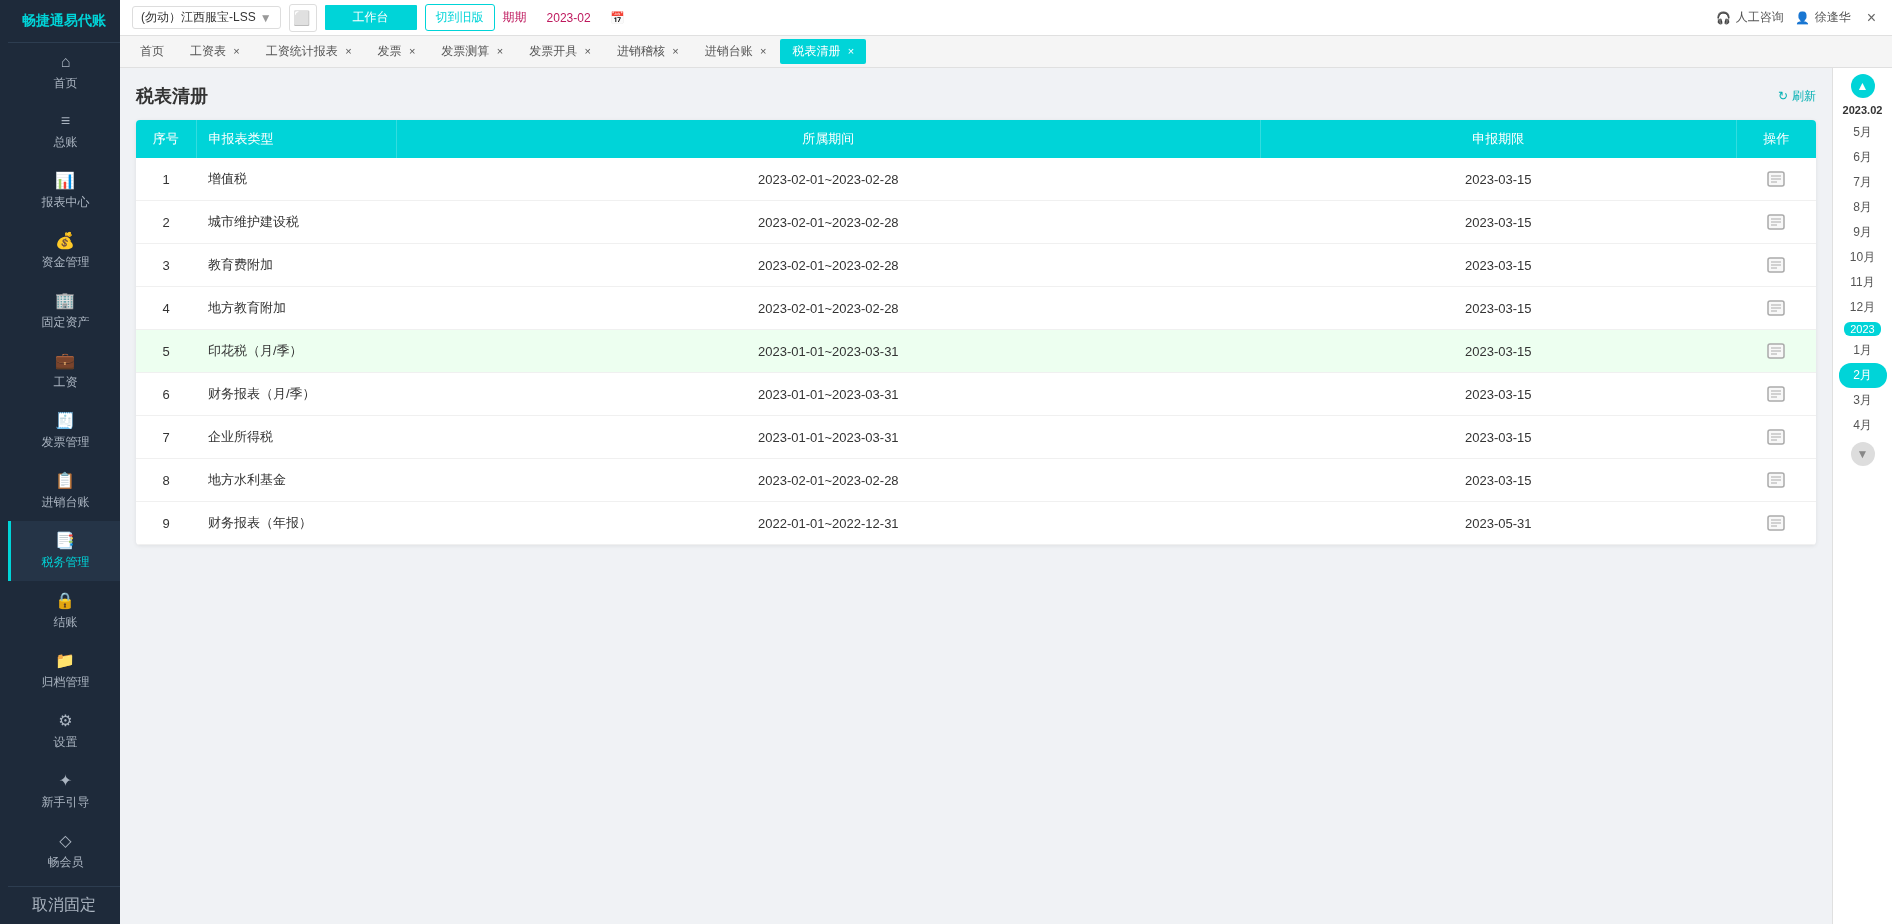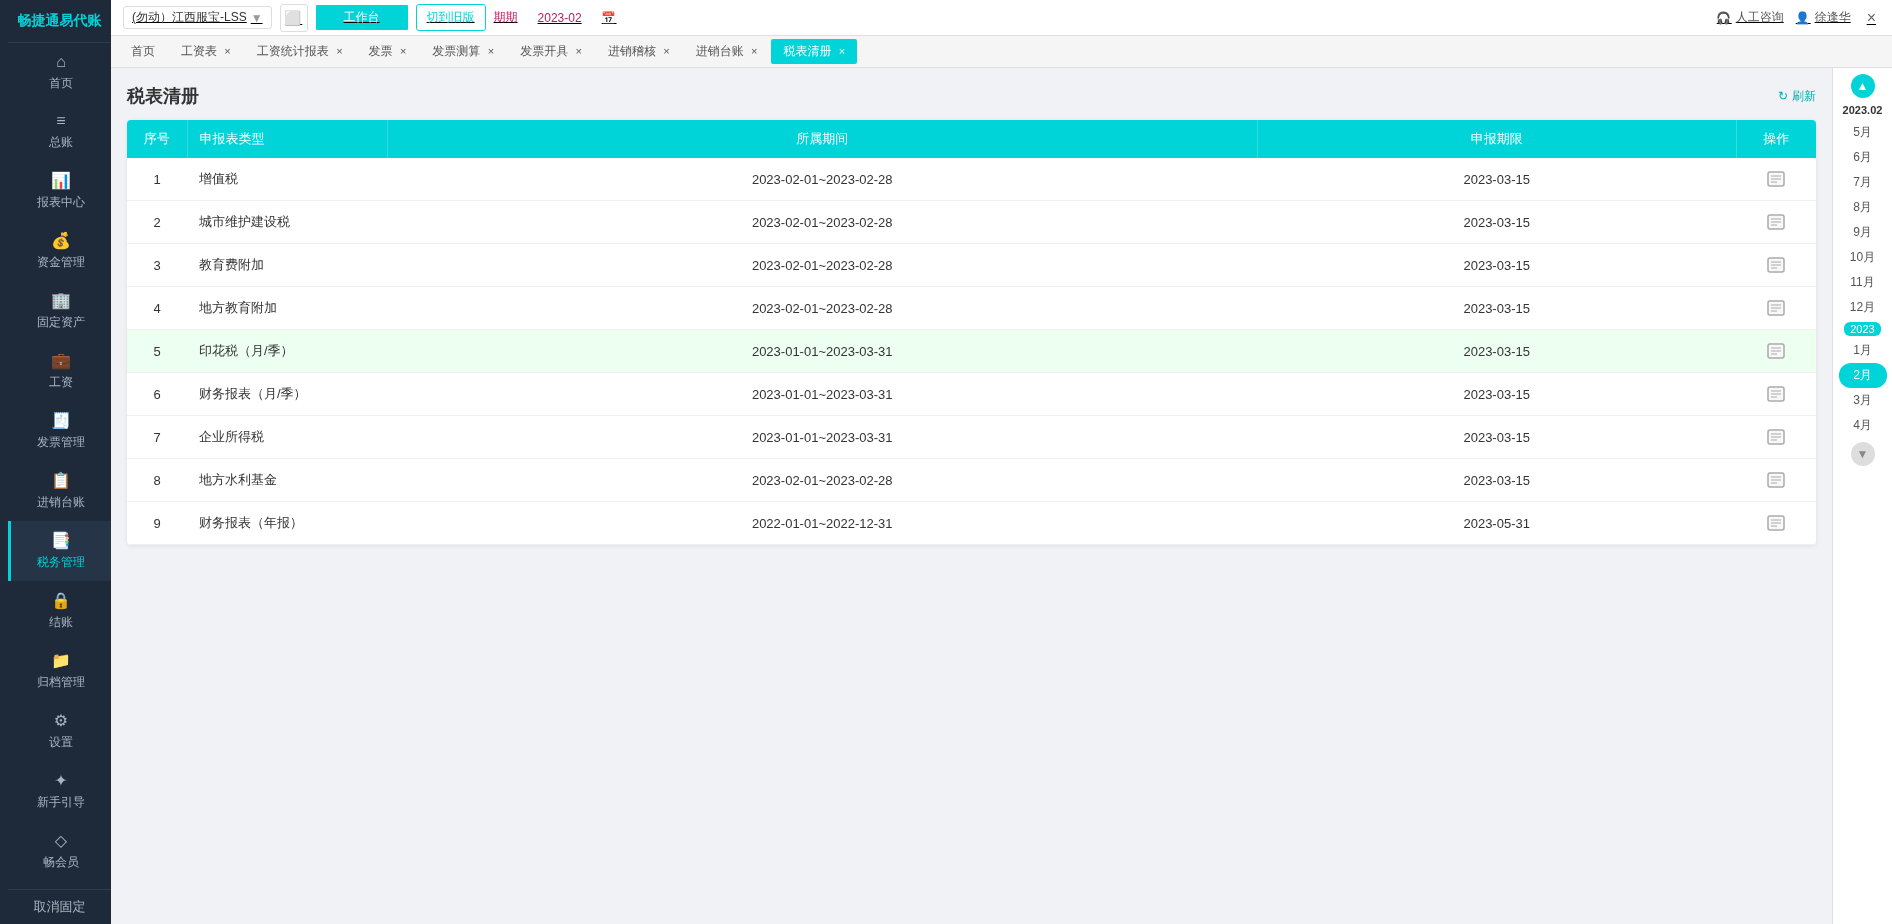--- a/index.html
+++ b/index.html
@@ -1,20 +1,20 @@
 <!DOCTYPE html>
 <html><head>
   <meta charset="utf-8">
   <style>
     * { margin: 0; padding: 0; box-sizing: border-box; }
     body { font-family: 'Microsoft YaHei', Arial, sans-serif; font-size: 13px; background: #f0f2f5; display: flex; height: 924px; overflow: hidden; }
 
     
     .sidebar {
-      width: 111px;
+      width: 120px;
       background: #1e2a3a;
       color: #cdd5e0;
       display: flex;
       flex-direction: column;
       height: 100%;
       flex-shrink: 0;
       padding-left: 8px;
     }
     .sidebar-logo {
       padding: 12px 8px;
@@ -35,21 +35,21 @@
       gap: 4px;
       border-left: 3px solid transparent;
     }
     .sidebar-item.active { background: #253447; color: #00d4d8; border-left: 3px solid #00d4d8; }
     .sidebar-item .icon { font-size: 16px; }
     .sidebar-bottom {
       margin-top: auto;
       padding: 8px;
       text-align: center;
       color: #aab4c0;
-      font-size: 13px;
+      font-size: 16px;
       cursor: pointer;
       border-top: 1px solid #2d3d50;
     }
 
     
     .main-area {
       flex: 1;
       display: flex;
       flex-direction: column;
       overflow: hidden;
@@ -58,21 +58,20 @@
     
     .top-header {
       background: #fff;
       height: 36px;
       display: flex;
       align-items: center;
       padding: 0 12px;
       border-bottom: 1px solid #e0e0e0;
       gap: 8px;
       flex-shrink: 0;
-      text-decoration: underline;
     }
     .company-selector {
       display: flex;
       align-items: center;
       gap: 4px;
       font-size: 12px;
       color: #333;
       cursor: pointer;
       border: 1px solid #ddd;
       border-radius: 3px;

